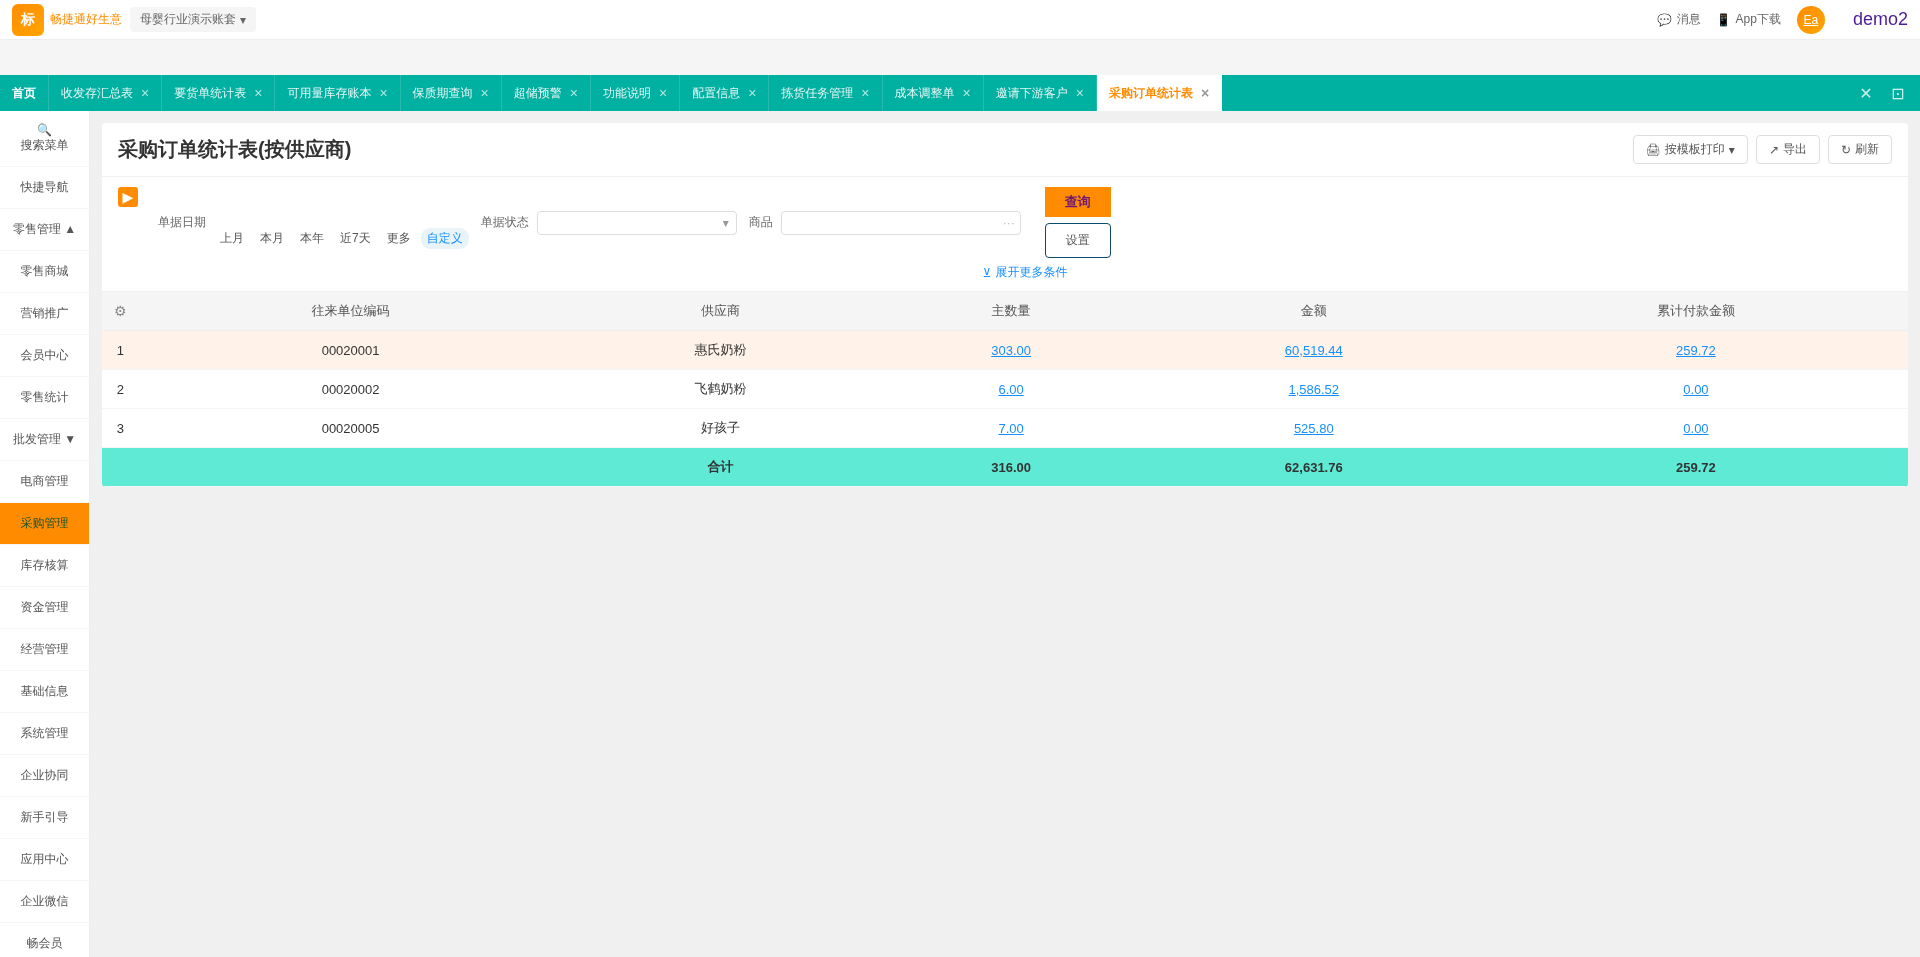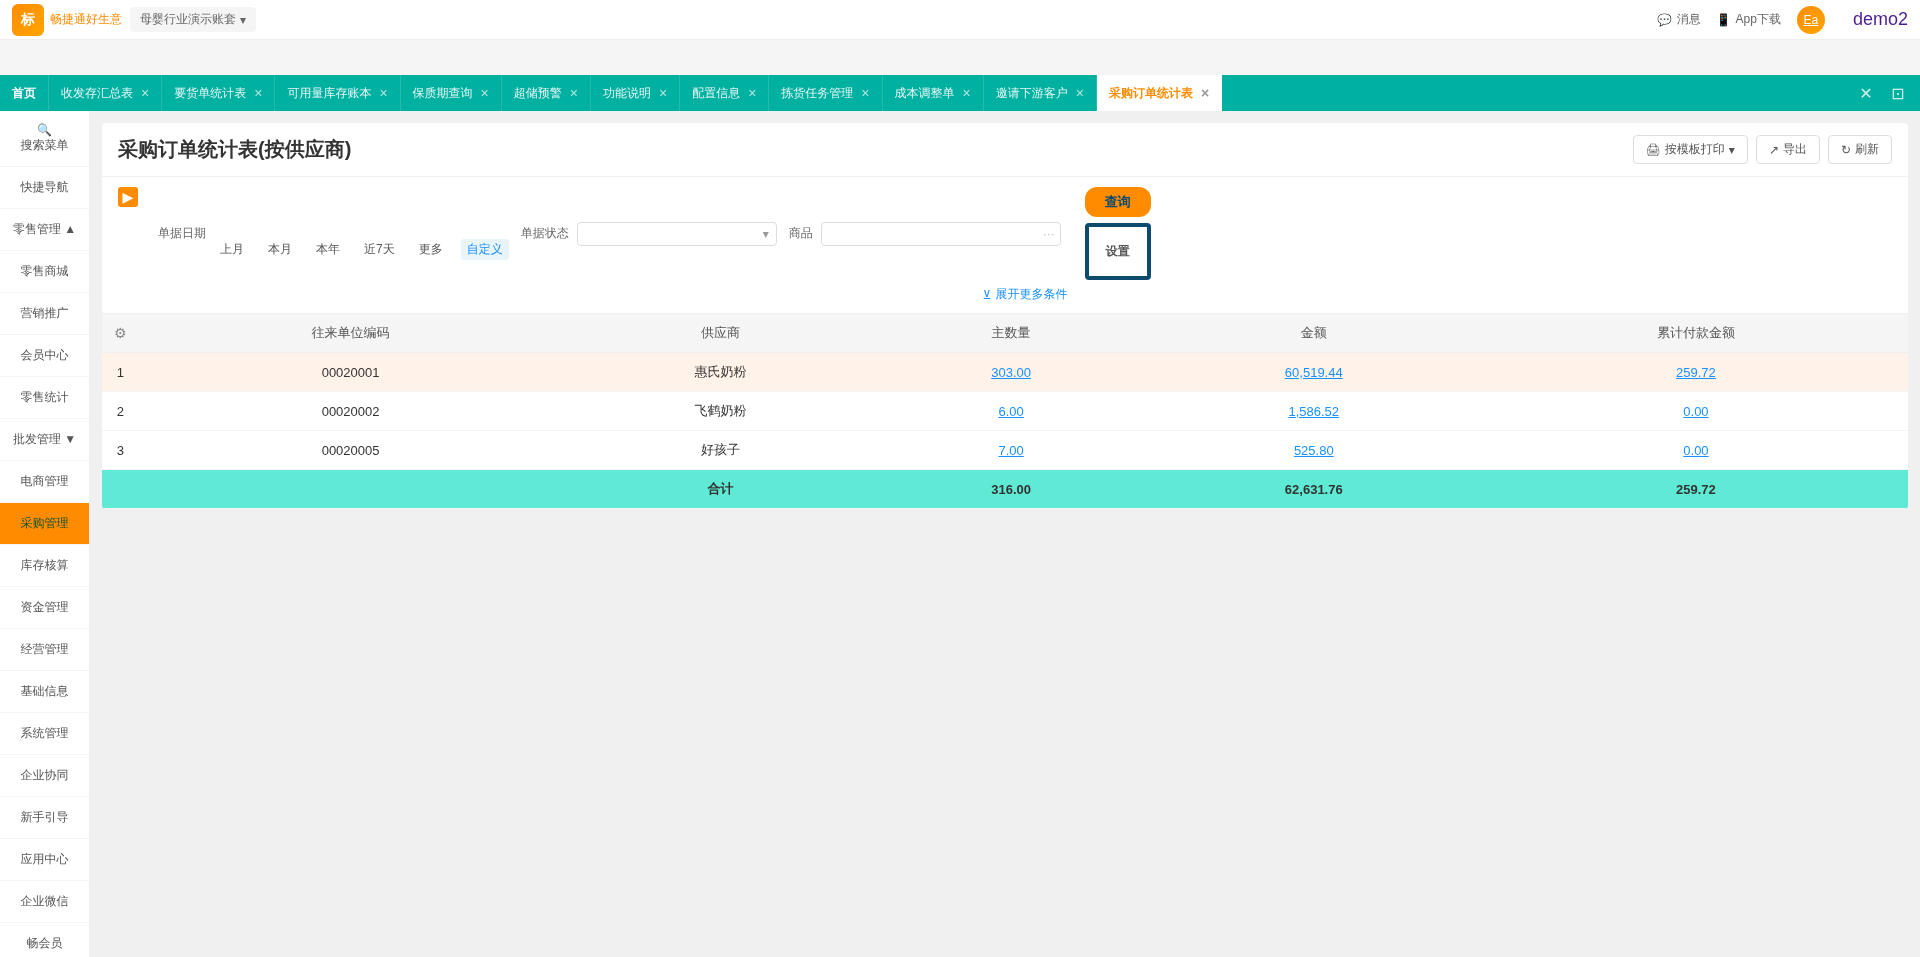--- a/index.html
+++ b/index.html
@@ -43,28 +43,28 @@
 
     
     .page-header { display: flex; align-items: center; justify-content: space-between; padding: 12px 16px; border-bottom: 1px solid #f0f0f0; }
     .page-title { font-size: 20px; font-weight: bold; color: #333; }
     .page-actions { display: flex; align-items: center; gap: 8px; }
     .btn-print { display: flex; align-items: center; gap: 4px; padding: 5px 12px; border: 1px solid #ddd; border-radius: 4px; background: #fff; cursor: pointer; font-size: 12px; color: #555; }
     .btn-export { display: flex; align-items: center; gap: 4px; padding: 5px 12px; border: 1px solid #ddd; border-radius: 4px; background: #fff; cursor: pointer; font-size: 12px; color: #555; }
     .btn-refresh { display: flex; align-items: center; gap: 4px; padding: 5px 12px; border: 1px solid #ddd; border-radius: 4px; background: #fff; cursor: pointer; font-size: 12px; color: #555; }
     .filter-item { display: flex; align-items: center; gap: 8px; font-size: 12px; }
     .filter-label { color: #666; white-space: nowrap; }
-    .date-shortcuts { display: flex; align-items: center; gap: 12px; margin-top: 32px; }
+    .date-shortcuts { display: flex; align-items: center; gap: 4px; margin-top: 32px; }
     .date-shortcut { padding: 2px 6px; border-radius: 3px; cursor: pointer; font-size: 12px; color: #555; }
-    .date-shortcut.custom { background: #e8f4f8; color: #1890ff; border-radius: 3px; padding: 2px 6px; }
+    .date-shortcut.custom { background: #e8f4f8; color: #1890ff; border-radius: 9px; padding: 2px 6px; }
     .filter-select { border: 1px solid #ddd; border-radius: 4px; padding: 4px 24px 4px 8px; font-size: 12px; color: #555; background: #fff; min-width: 180px; appearance: none; cursor: pointer; position: relative; }
     .select-wrapper { position: relative; display: inline-block; }
     .select-wrapper::after { content: '▾'; position: absolute; right: 8px; top: 50%; transform: translateY(-50%); color: #999; pointer-events: none; }
-    .btn-query { background: #ff8c00; color: #0c4a6e; border: none; border-radius: 12px; padding: 6px 20px; font-size: 13px; cursor: pointer; font-weight: bold; }
-    .btn-settings { background: #fff; color: #555; border: 4px solid #0c4a6e; border-radius: 4px; padding: 16px 16px; font-size: 12px; cursor: pointer; font-weight: bold; }
+    .btn-query { background: #ff8c00; color: #701a75; border: none; border-radius: 0; padding: 6px 20px; font-size: 13px; cursor: pointer; font-weight: bold; }
+    .btn-settings { background: #fff; color: #555; border: 1px solid #0c4a6e; border-radius: 4px; padding: 8px 16px; font-size: 12px; cursor: pointer; }
     .toggle-arrow { width: 20px; height: 20px; background: #ff8c00; border-radius: 3px; display: flex; align-items: center; justify-content: center; color: white; cursor: pointer; font-size: 14px; margin-right: 8px; }
 
     
     .table-container { overflow: auto; }
     table { width: 100%; border-collapse: collapse; font-size: 13px; }
     thead tr { background: #f5f5f5; }
     th { padding: 10px 12px; text-align: center; color: #555; font-weight: normal; border-bottom: 1px solid #eee; white-space: nowrap; }
     td { padding: 10px 12px; text-align: center; border-bottom: 1px solid #f5f5f5; color: #333; }
     tbody tr.highlighted { background: #fff2e8; }
     .td-link { color: #1890ff; text-decoration: underline; cursor: pointer; }

